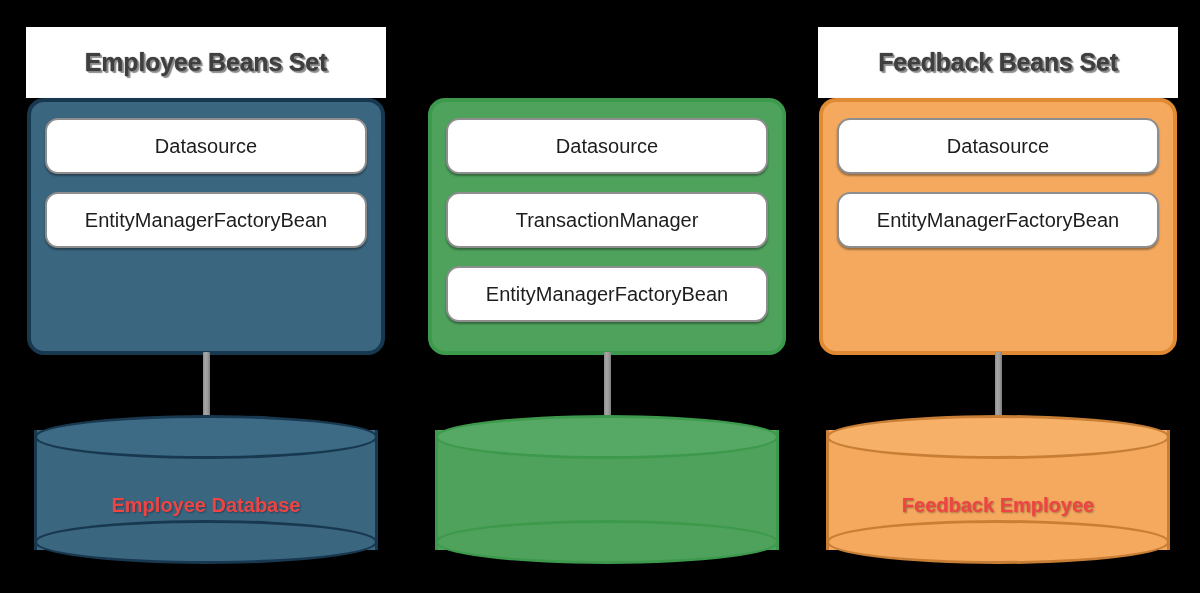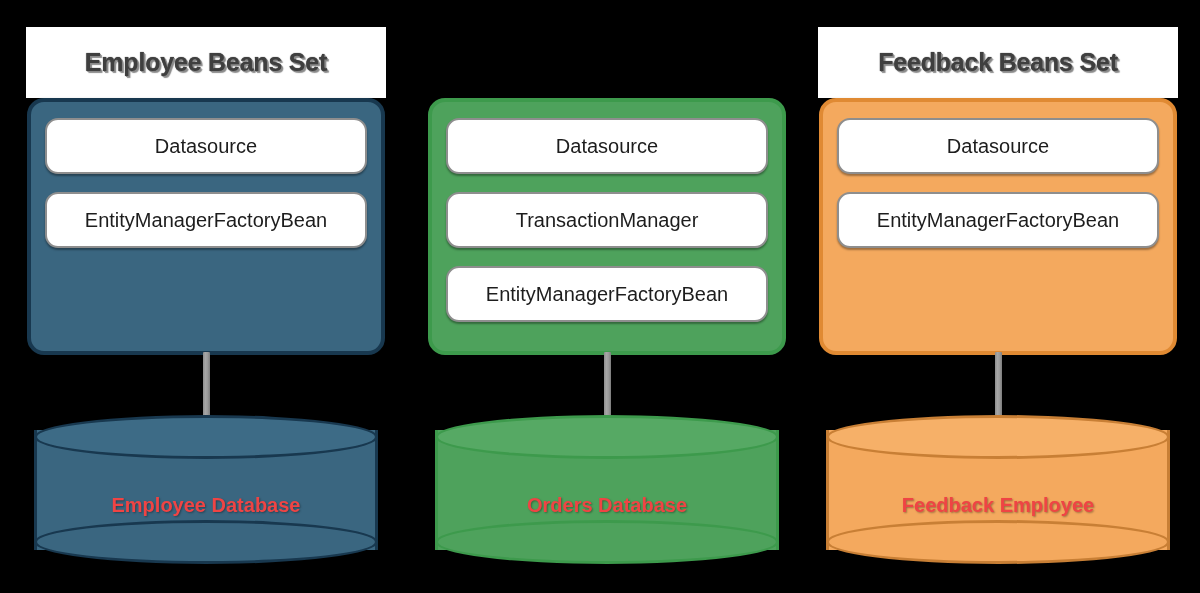--- a/index.html
+++ b/index.html
@@ -217,21 +217,20 @@
         <span class="bean-label">EntityManagerFactoryBean</span>
       </div>
     </div>
 
     <div class="connector"></div>
 
     <div class="cylinder cyl-1">
       <div class="cyl-body"></div>
       <div class="cyl-bottom"></div>
       <div class="cyl-top"></div>
-      <div class="cyl-label">Orders Database</div>
     </div>
   </div>
 
   <div class="column col-2">
 
     <div class="title-card">
       <span class="title-text">Feedback Beans Set</span>
     </div>
 
     <div class="panel panel-2">

